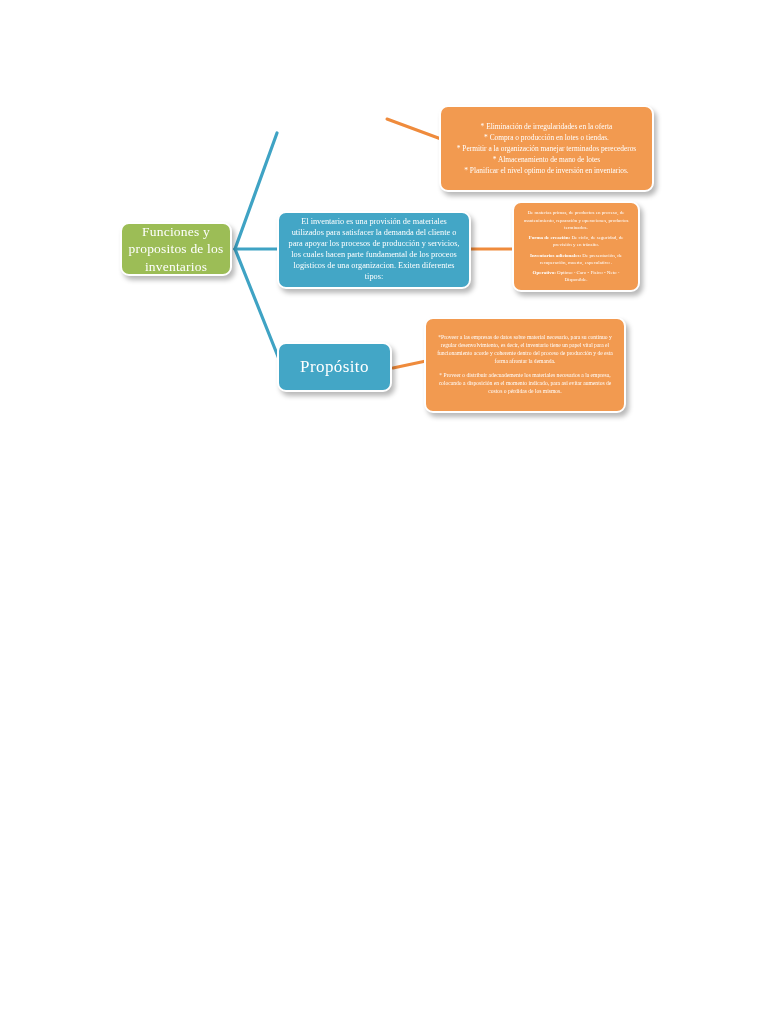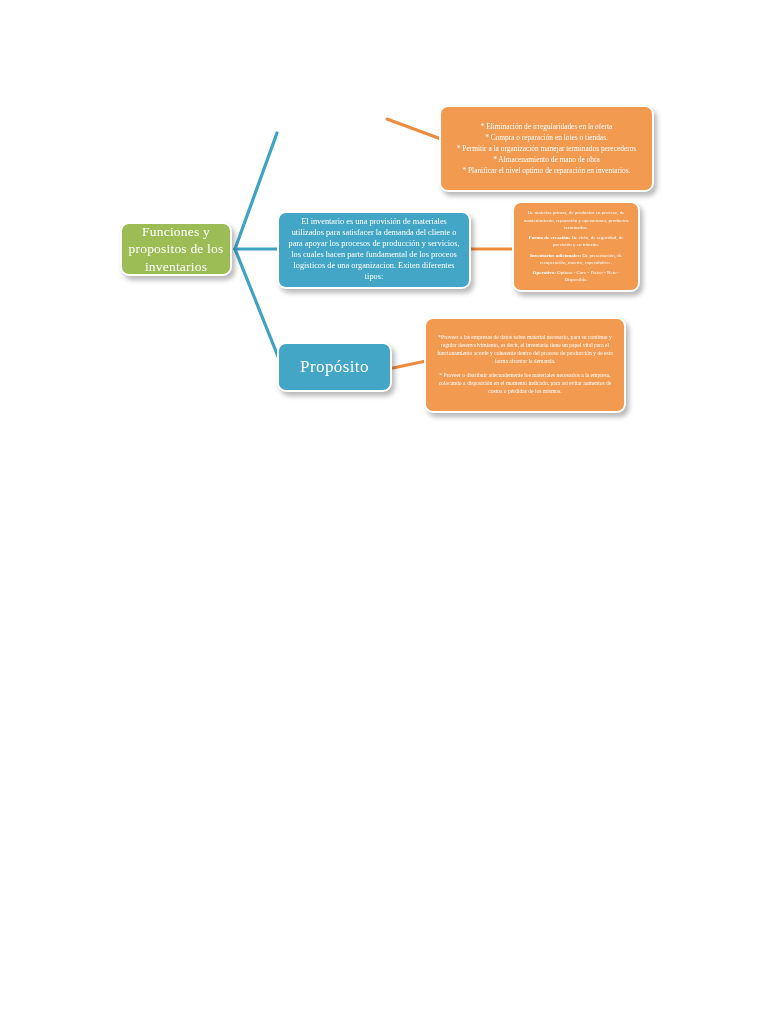--- a/index.html
+++ b/index.html
@@ -137,24 +137,24 @@
   </svg>
 
   <div class="node node-green" id="node-root">
     <div class="title-text">Funciones y propositos de los inventarios</div>
   </div>
 
 
   <div class="node node-orange" id="node-func-list">
     <div class="bullets">
       <div>* Eliminación de irregularidades en la oferta</div>
-      <div>* Compra o reparación en lotes o tiendas.</div>
+      <div>* Compra o producción en lotes o tiendas.</div>
       <div>* Permitir a la organización manejar terminados perecederos</div>
-      <div>* Almacenamiento de mano de obra</div>
-      <div>* Planificar el nivel optimo de reparación en inventarios.</div>
+      <div>* Almacenamiento de mano de lotes</div>
+      <div>* Planificar el nivel optimo de inversión en inventarios.</div>
     </div>
   </div>
 
   <div class="node node-blue" id="node-desc">
     <div class="body-text">El inventario es una provisión de materiales utilizados para satisfacer la demanda del cliente o para apoyar los procesos de producción y servicios, los cuales hacen parte fundamental de los proceos logisticos de una organizacion.  Exiten diferentes tipos:</div>
   </div>
 
   <div class="node node-orange" id="node-tipos">
     <div class="tiny-text">
       <p><span>De materias primas, de productos en proceso, de mantenimiento, reparación y operaciones, productos terminados.</span></p>

